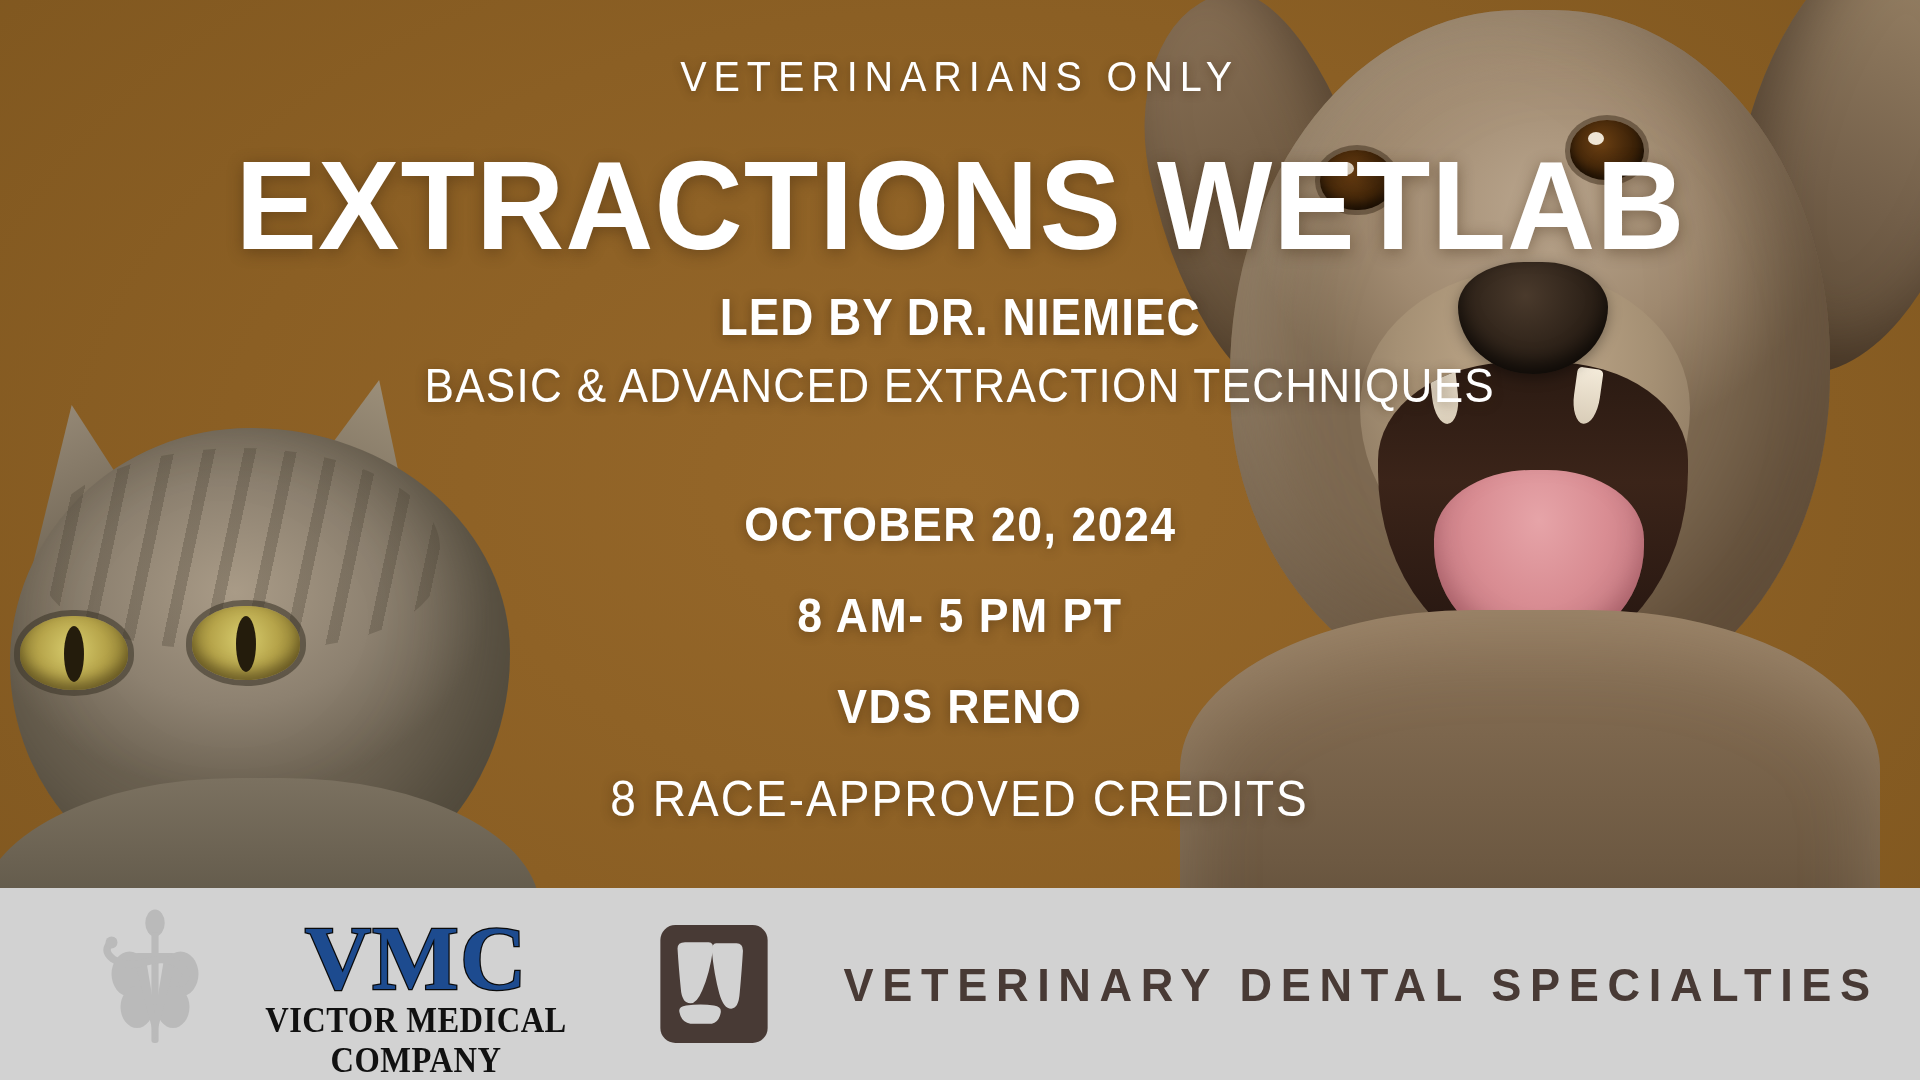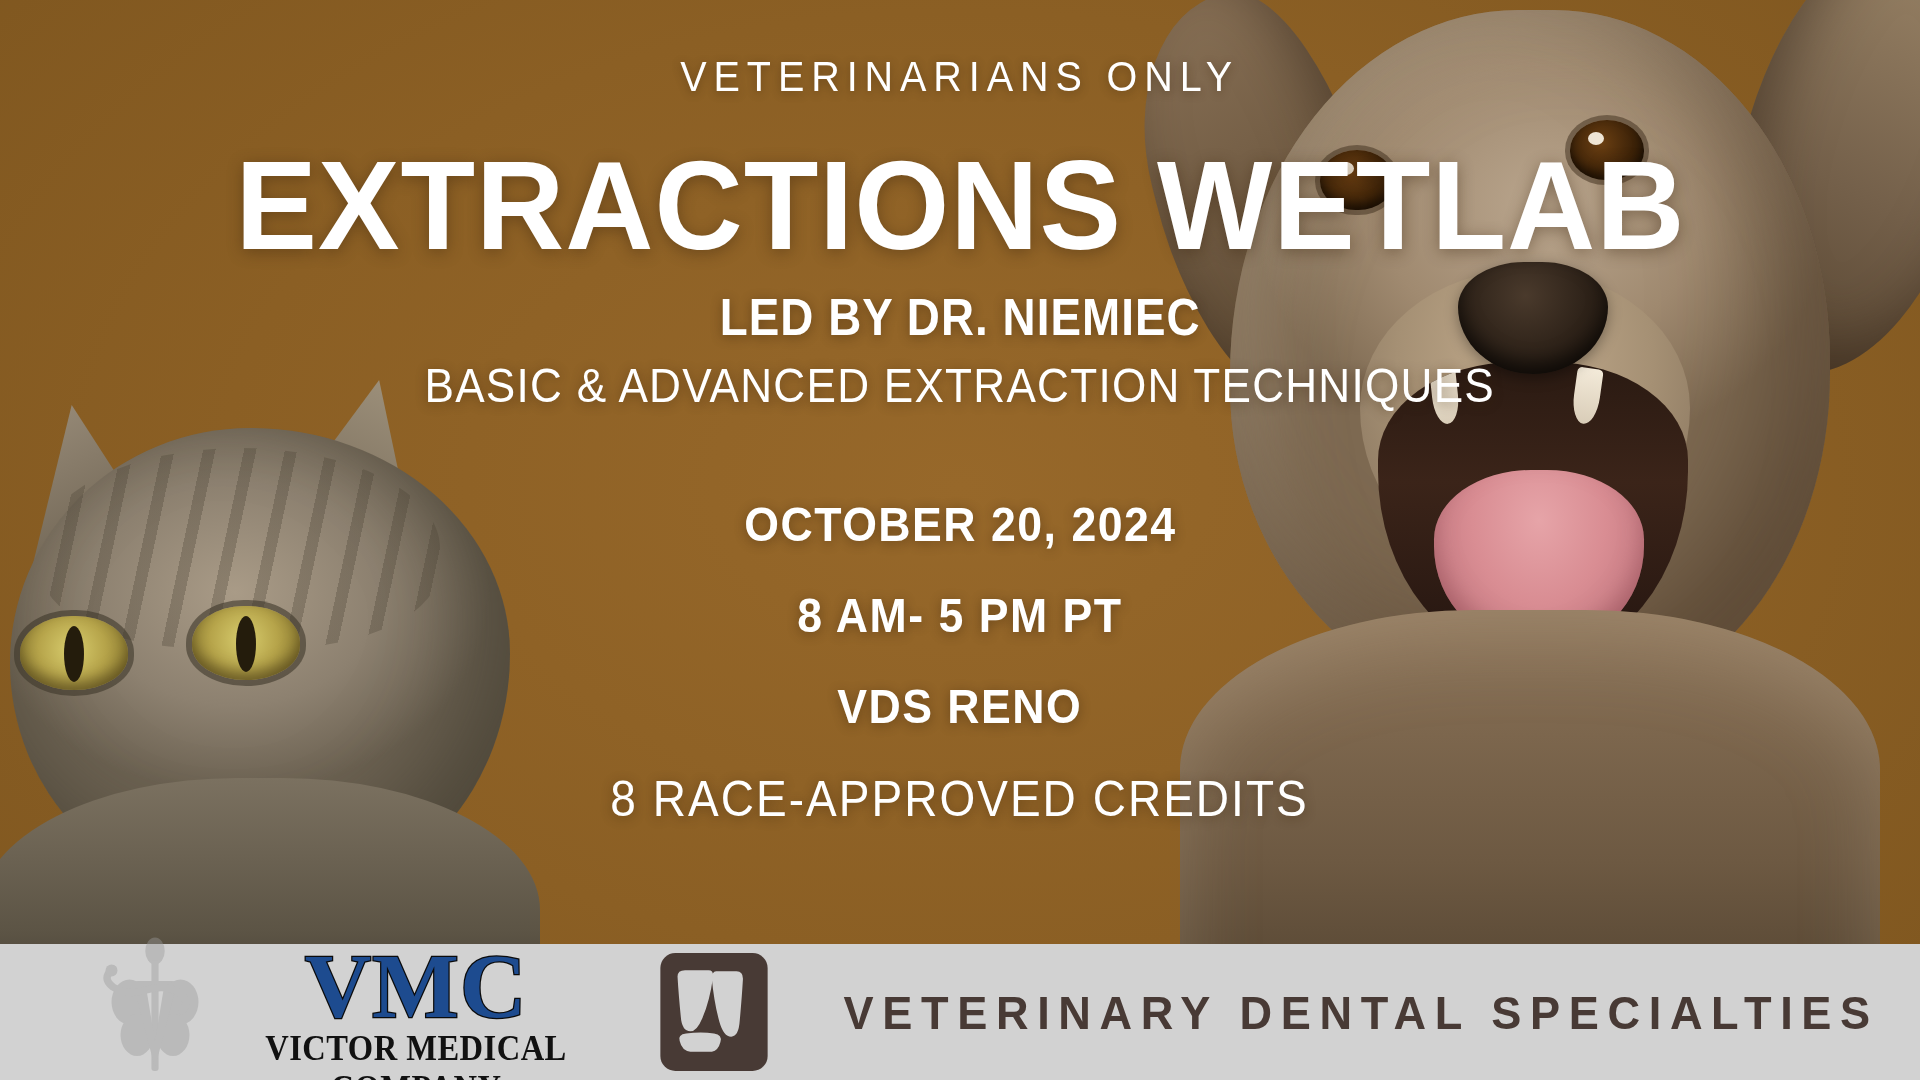--- a/index.html
+++ b/index.html
@@ -243,21 +243,21 @@
     font-size:50px;
     letter-spacing:2.2px;
     transform:scaleX(.92);
     text-shadow:0 2px 12px rgba(55,34,12,.45);
     white-space:nowrap;
   }
 
   
   .footer {
     position:absolute; left:0; bottom:0;
-    width:1920px; height:136px;
+    width:1920px; height:192px;
     background:#d2d2d2;
     display:flex; align-items:center;
     z-index:10;
   }
   .vmc-logo {
     position:relative;
     margin-left:58px;
     width:560px; height:150px;
     display:flex; align-items:center;
   }

